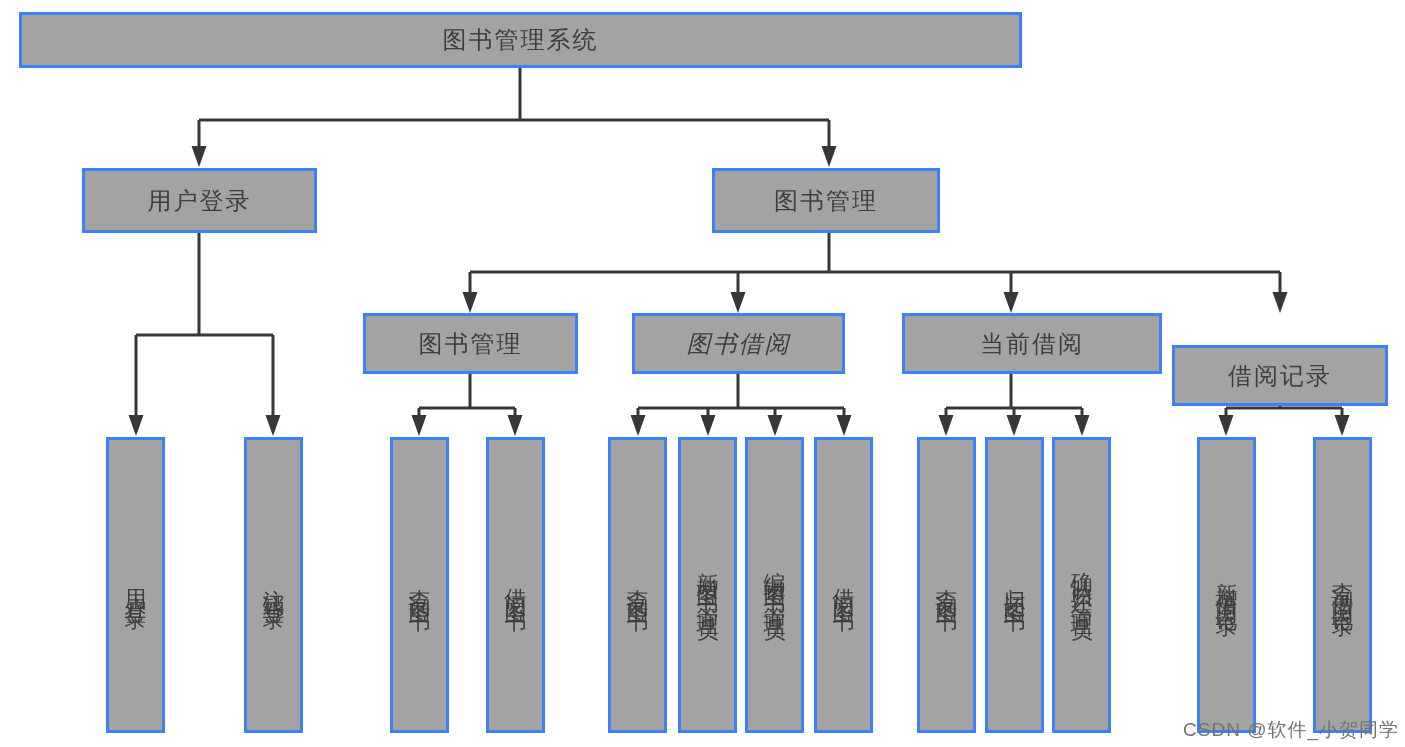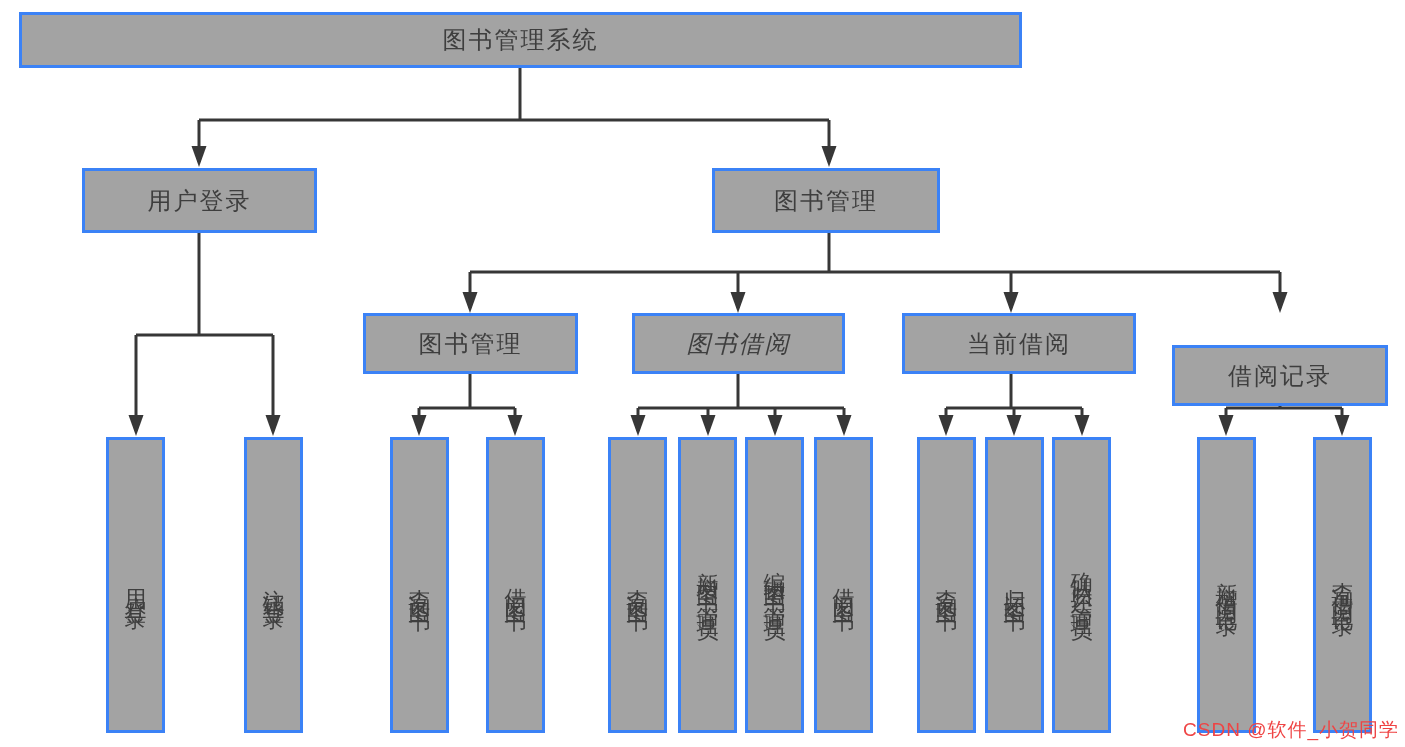--- a/index.html
+++ b/index.html
@@ -47,21 +47,21 @@
     letter-spacing: 7px;
     line-height: 1;
     color: #3e3e3e;
   }
   .watermark {
     position: absolute;
     right: 6px;
     bottom: 4px;
     font-size: 19px;
     letter-spacing: 1px;
-    color: #ef4444;
+    color: #737373;
     white-space: nowrap;
   }
 </style>
 </head>
 <body>
 
 <div class="stage">
 
   <svg class="wires" width="1405" height="747" viewBox="0 0 1405 747" aria-hidden="true">
     <g stroke="#373737" stroke-width="3" fill="none">
@@ -129,21 +129,21 @@
     </g>
   </svg>
 
   <div class="node hbox" style="left:19px; top:12px; width:1003px; height:56px;">图书管理系统</div>
 
   <div class="node hbox" style="left:82px; top:168px; width:235px; height:65px;">用户登录</div>
   <div class="node hbox" style="left:712px; top:168px; width:228px; height:65px;">图书管理</div>
 
   <div class="node hbox" style="left:363px; top:313px; width:215px; height:61px;">图书管理</div>
   <div class="node hbox" style="left:632px; top:313px; width:213px; height:61px;font-style:italic;">图书借阅</div>
-  <div class="node hbox" style="left:902px; top:313px; width:234px; height:61px;">当前借阅</div>
+  <div class="node hbox" style="left:902px; top:313px; width:260px; height:61px;">当前借阅</div>
   <div class="node hbox" style="left:1172px; top:313px; width:216px; height:61px;margin-top:32px;">借阅记录</div>
 
   <div class="node vbox" style="left:106px;">
     <span class="vtext">用户登录</span>
   </div>
   <div class="node vbox" style="left:244px;">
     <span class="vtext">注销登录</span>
   </div>
 
   <div class="node vbox" style="left:390px;">

